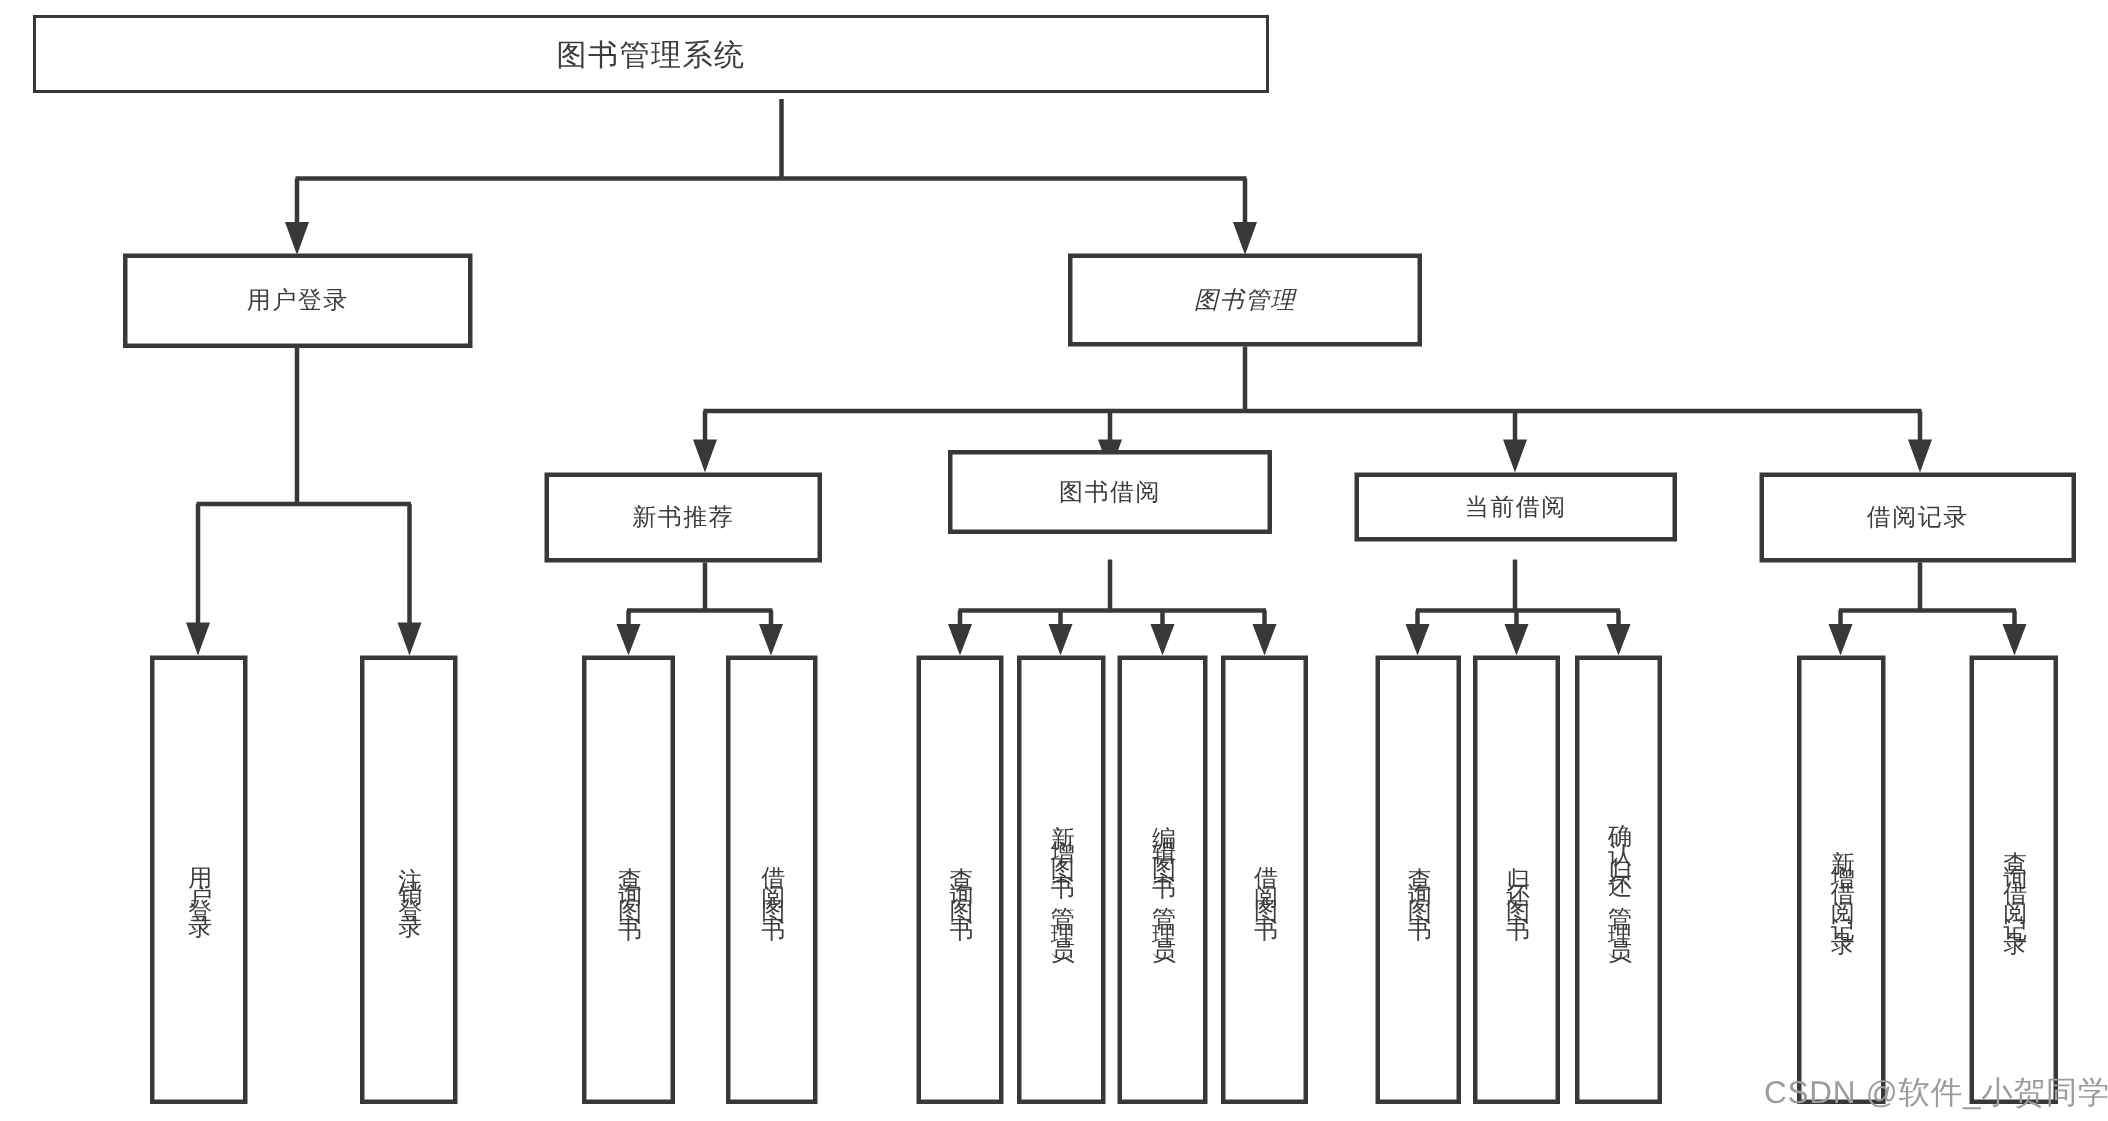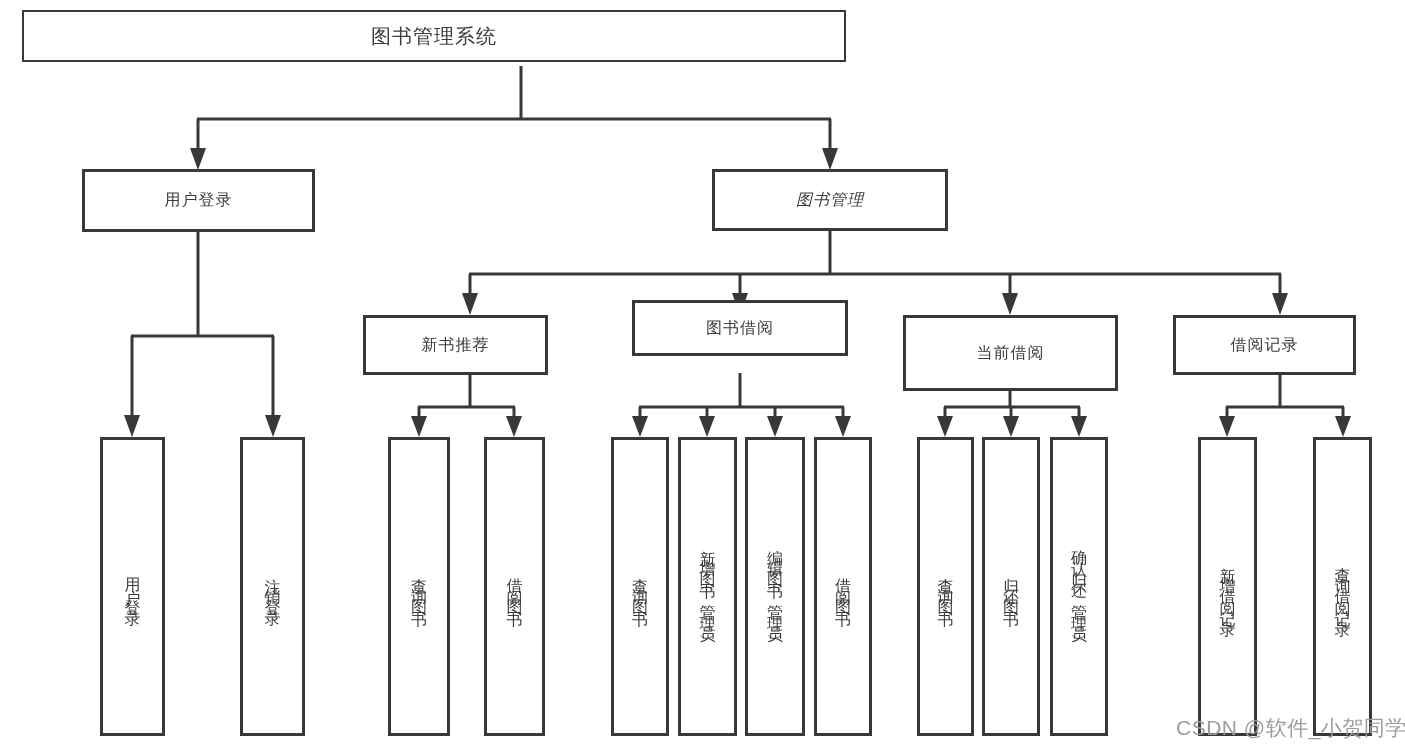--- a/index.html
+++ b/index.html
@@ -103,24 +103,24 @@
   <div class="node" style="left:712px; top:169px; width:236px; height:62px;font-style:italic;">
     <span>图书管理</span>
   </div>
 
   <div class="node" style="left:363px; top:315px; width:185px; height:60px;">
     <span>新书推荐</span>
   </div>
   <div class="node" style="left:632px; top:300px; width:216px; height:56px;">
     <span>图书借阅</span>
   </div>
-  <div class="node" style="left:903px; top:315px; width:215px; height:76px;">
+  <div class="node" style="left:903px; top:315px; width:215px; height:46px;">
     <span>当前借阅</span>
   </div>
-  <div class="node" style="left:1173px; top:315px; width:183px; height:60px;">
+  <div class="node" style="left:1173px; top:315px; width:211px; height:60px;">
     <span>借阅记录</span>
   </div>
 
   <div class="node leaf" style="left:100px; top:437px; width:65px; height:299px;">
     <span class="vtext">用户登录</span>
   </div>
   <div class="node leaf" style="left:240px; top:437px; width:65px; height:299px;">
     <span class="vtext">注销登录</span>
   </div>
 

